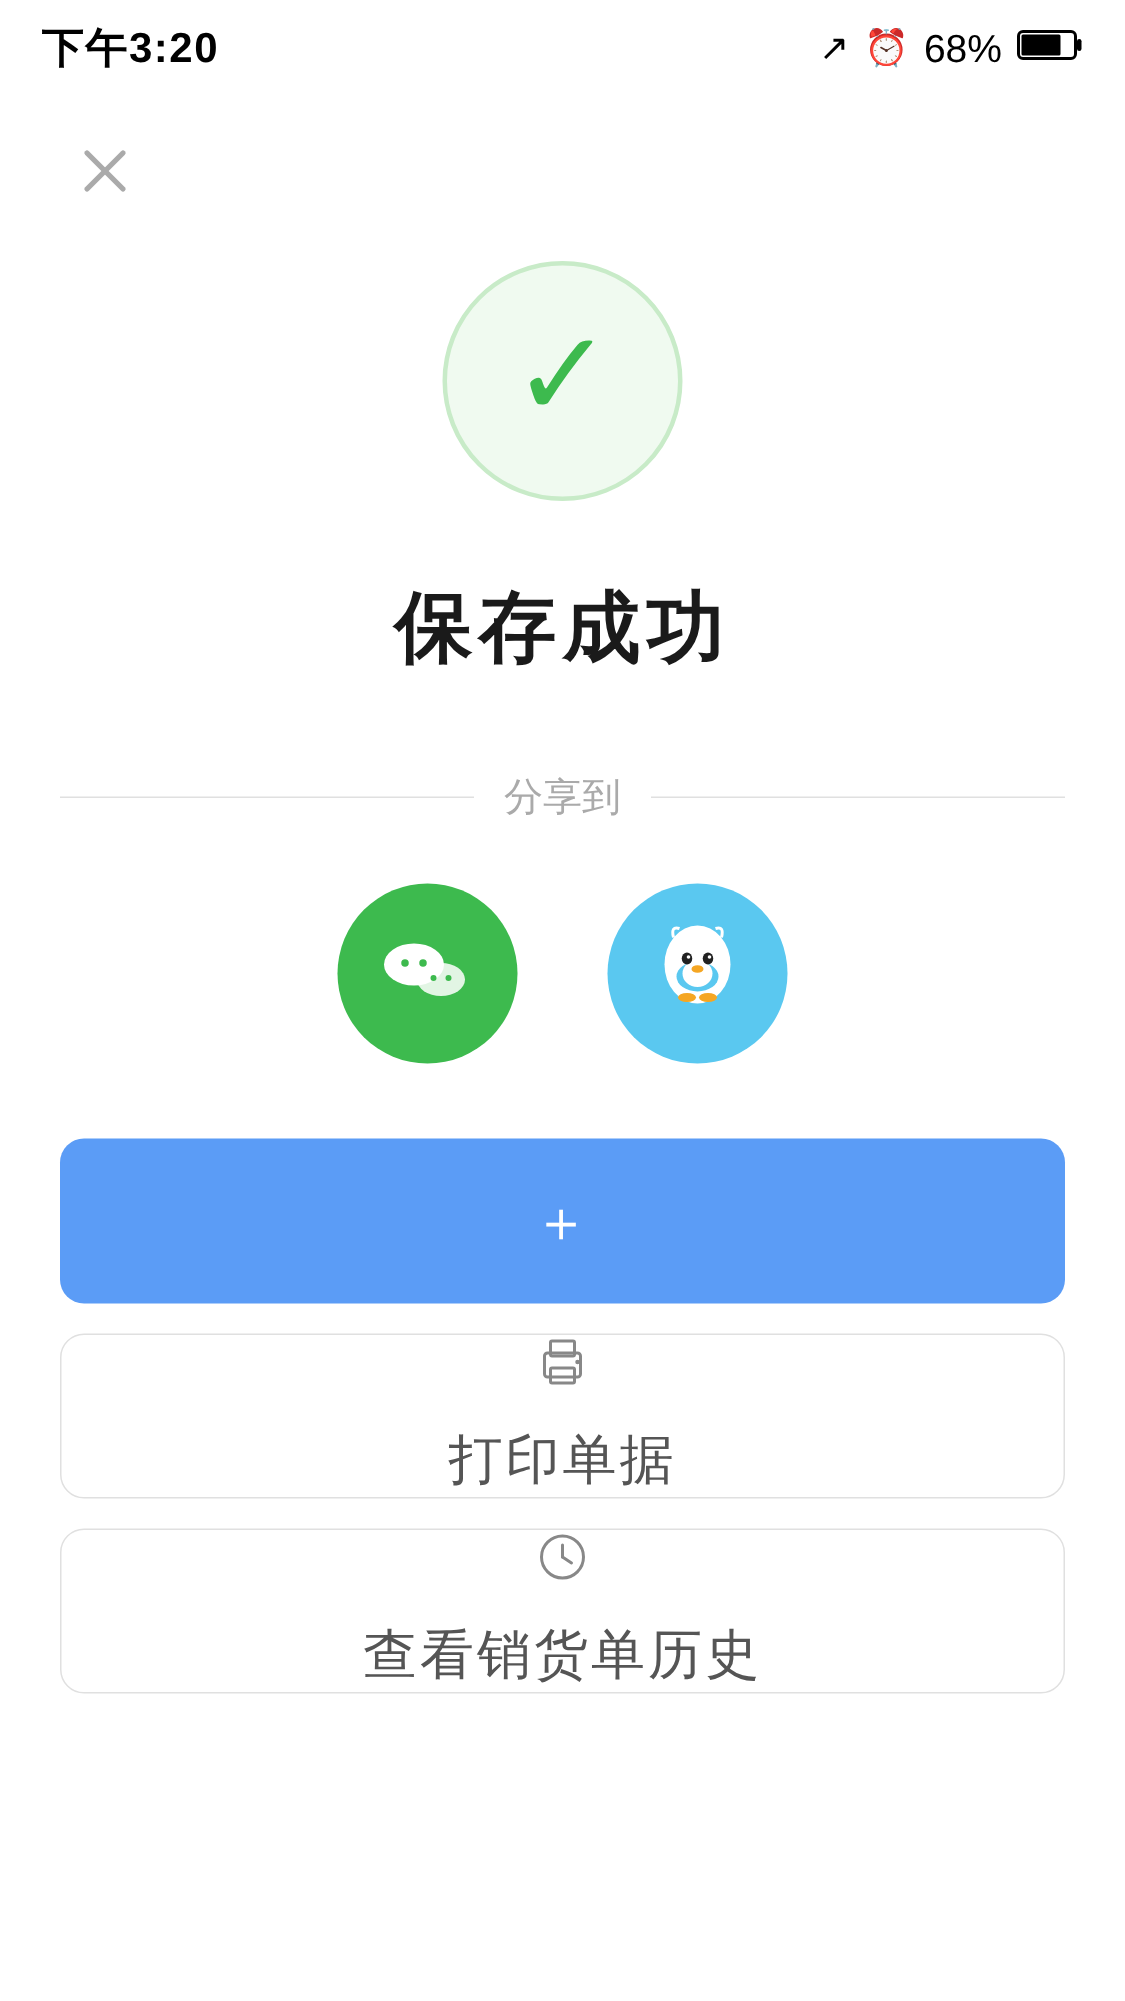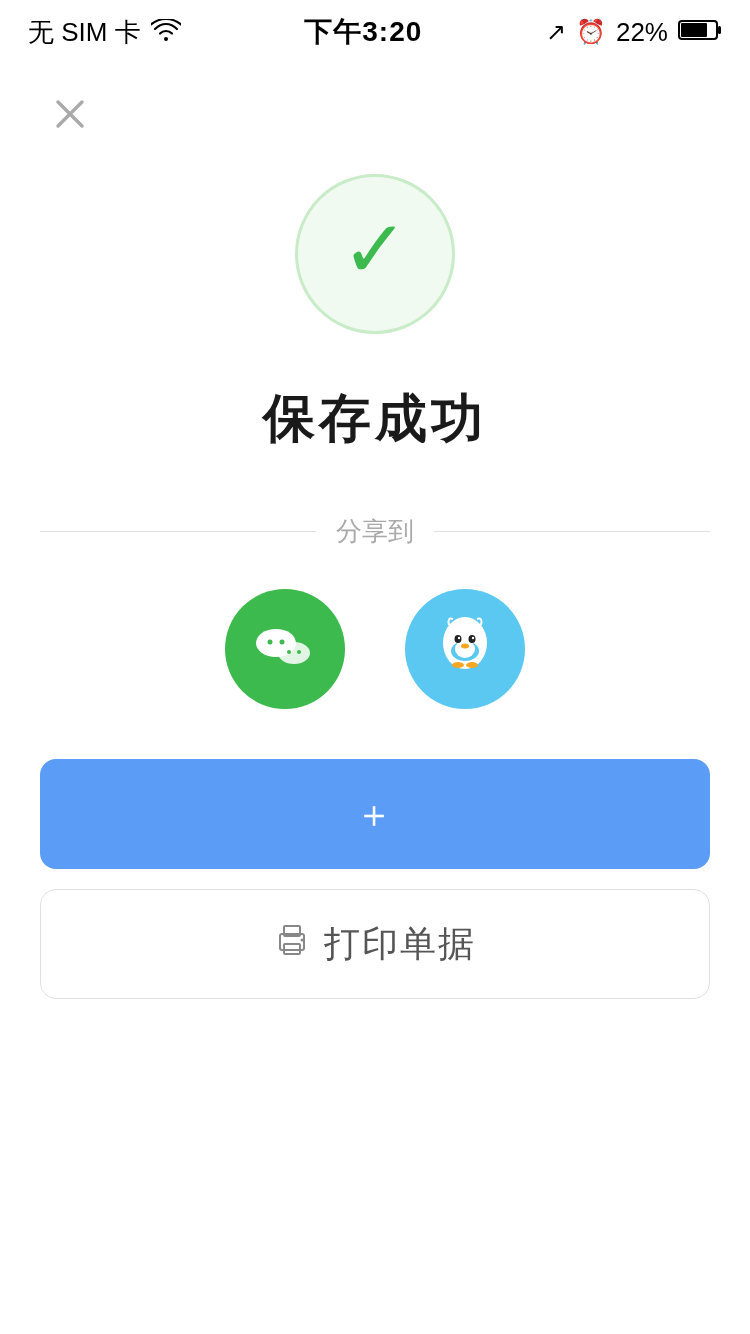--- a/index.html
+++ b/index.html
@@ -179,42 +179,32 @@
       border: 1px solid #e0e0e0;
       border-radius: 16px;
       font-size: 36px;
       color: #555555;
       cursor: pointer;
       display: flex;
       align-items: center;
       justify-content: center;
       gap: 14px;
       letter-spacing: 2px;
+      flex-direction: column;
     }
   </style>
 </head>
 <body>
 
 <div class="status-bar">
-  <div class="status-left">
-    <span>无 SIM 卡</span>
-    <span>
-      <svg width="30" height="22" viewBox="0 0 30 22" fill="none">
-        <path d="M15 18a2 2 0 1 1 0 4 2 2 0 0 1 0-4z" fill="#000"></path>
-        <path d="M9 14.5C10.8 12.7 12.8 12 15 12s4.2.7 6 2.5" stroke="#000" stroke-width="2.2" fill="none" stroke-linecap="round"></path>
-        <path d="M4 10C7.3 6.7 10.9 5 15 5s7.7 1.7 11 5" stroke="#000" stroke-width="2.2" fill="none" stroke-linecap="round"></path>
-        <path d="M0 5.5C4.5 1.8 9.5 0 15 0s10.5 1.8 15 5.5" stroke="#000" stroke-width="2.2" fill="none" stroke-linecap="round"></path>
-      </svg>
-    </span>
-  </div>
   <div class="status-center">下午3:20</div>
   <div class="status-right">
     <span style="font-size:24px;">↗</span>
     <span style="font-size:24px;">⏰</span>
-    <span>22%</span>
+    <span>68%</span>
     <span>
       <svg width="44" height="22" viewBox="0 0 44 22">
         <rect x="1" y="2" width="38" height="18" rx="3" ry="3" stroke="#000" stroke-width="2" fill="none"></rect>
         <rect x="3" y="4" width="26" height="14" rx="1" fill="#000"></rect>
         <rect x="40" y="7" width="3" height="8" rx="1.5" fill="#000"></rect>
       </svg>
     </span>
   </div>
 </div>
 
@@ -289,16 +279,26 @@
         <svg width="36" height="36" viewBox="0 0 36 36" fill="none">
           <rect x="6" y="12" width="24" height="16" rx="2" stroke="#888" stroke-width="2" fill="none"></rect>
           <rect x="10" y="22" width="16" height="10" rx="1" stroke="#888" stroke-width="2" fill="none"></rect>
           <rect x="10" y="4" width="16" height="10" rx="1" stroke="#888" stroke-width="2" fill="none"></rect>
           <circle cx="28" cy="18" r="1.5" fill="#888"></circle>
         </svg>
       </span>
       <span>打印单据</span>
     </button>
 
+    <button class="btn-secondary">
+      <span>
+        <svg width="36" height="36" viewBox="0 0 36 36" fill="none">
+          <circle cx="18" cy="18" r="14" stroke="#888" stroke-width="2" fill="none"></circle>
+          <line x1="18" y1="10" x2="18" y2="18" stroke="#888" stroke-width="2" stroke-linecap="round"></line>
+          <line x1="18" y1="18" x2="24" y2="22" stroke="#888" stroke-width="2" stroke-linecap="round"></line>
+        </svg>
+      </span>
+      <span>查看销货单历史</span>
+    </button>
 
   </div>
 
 </div>
 
 </body></html>

